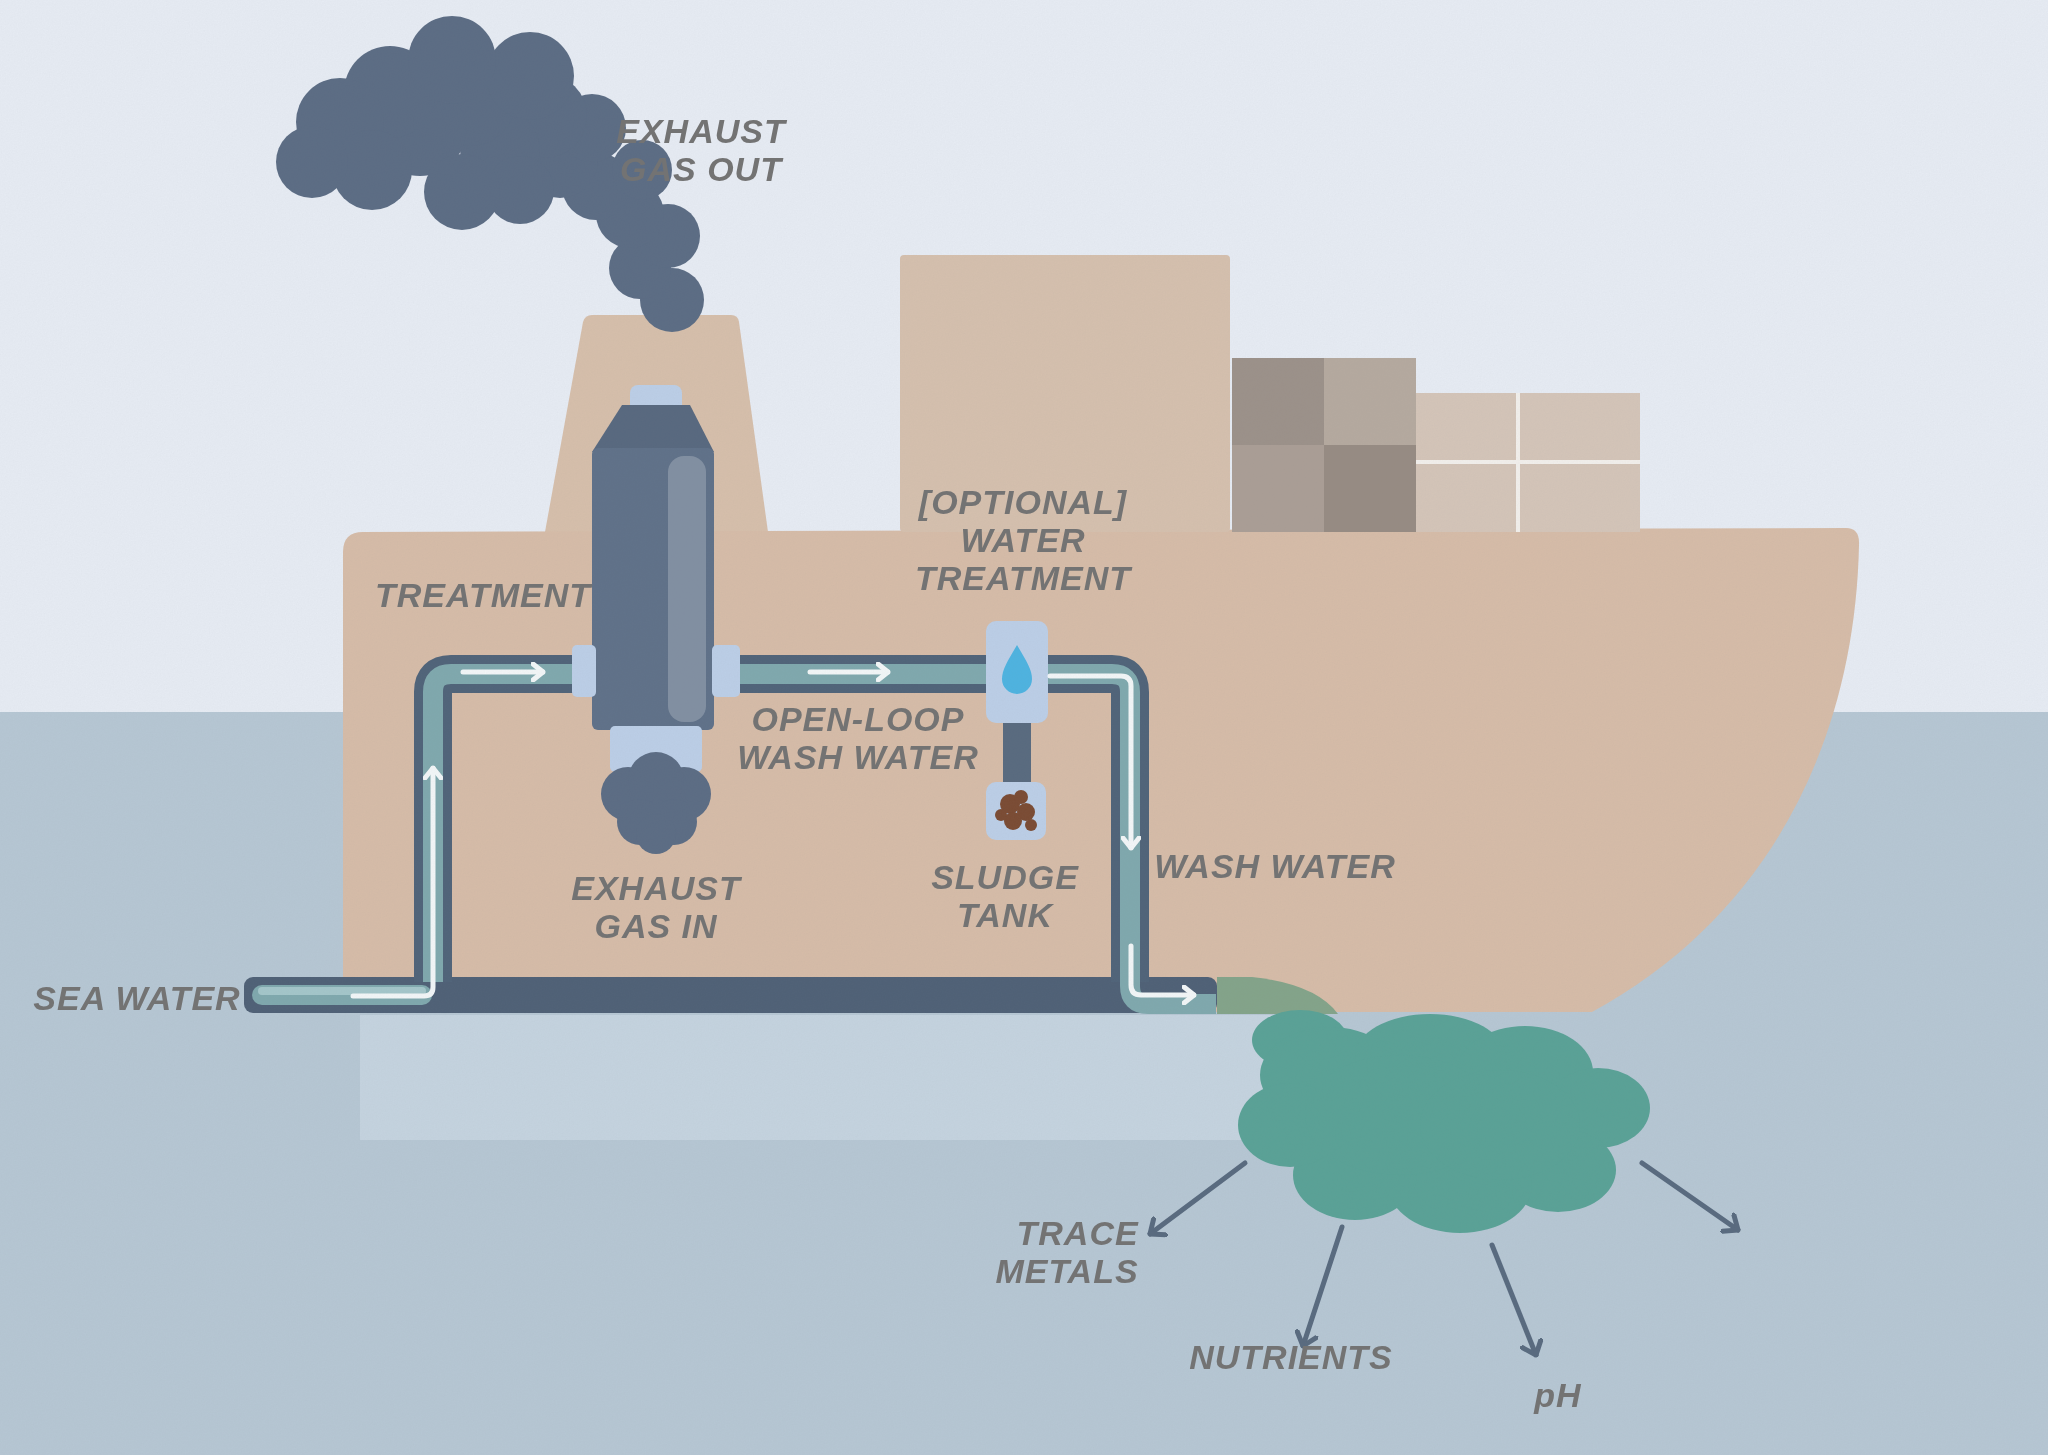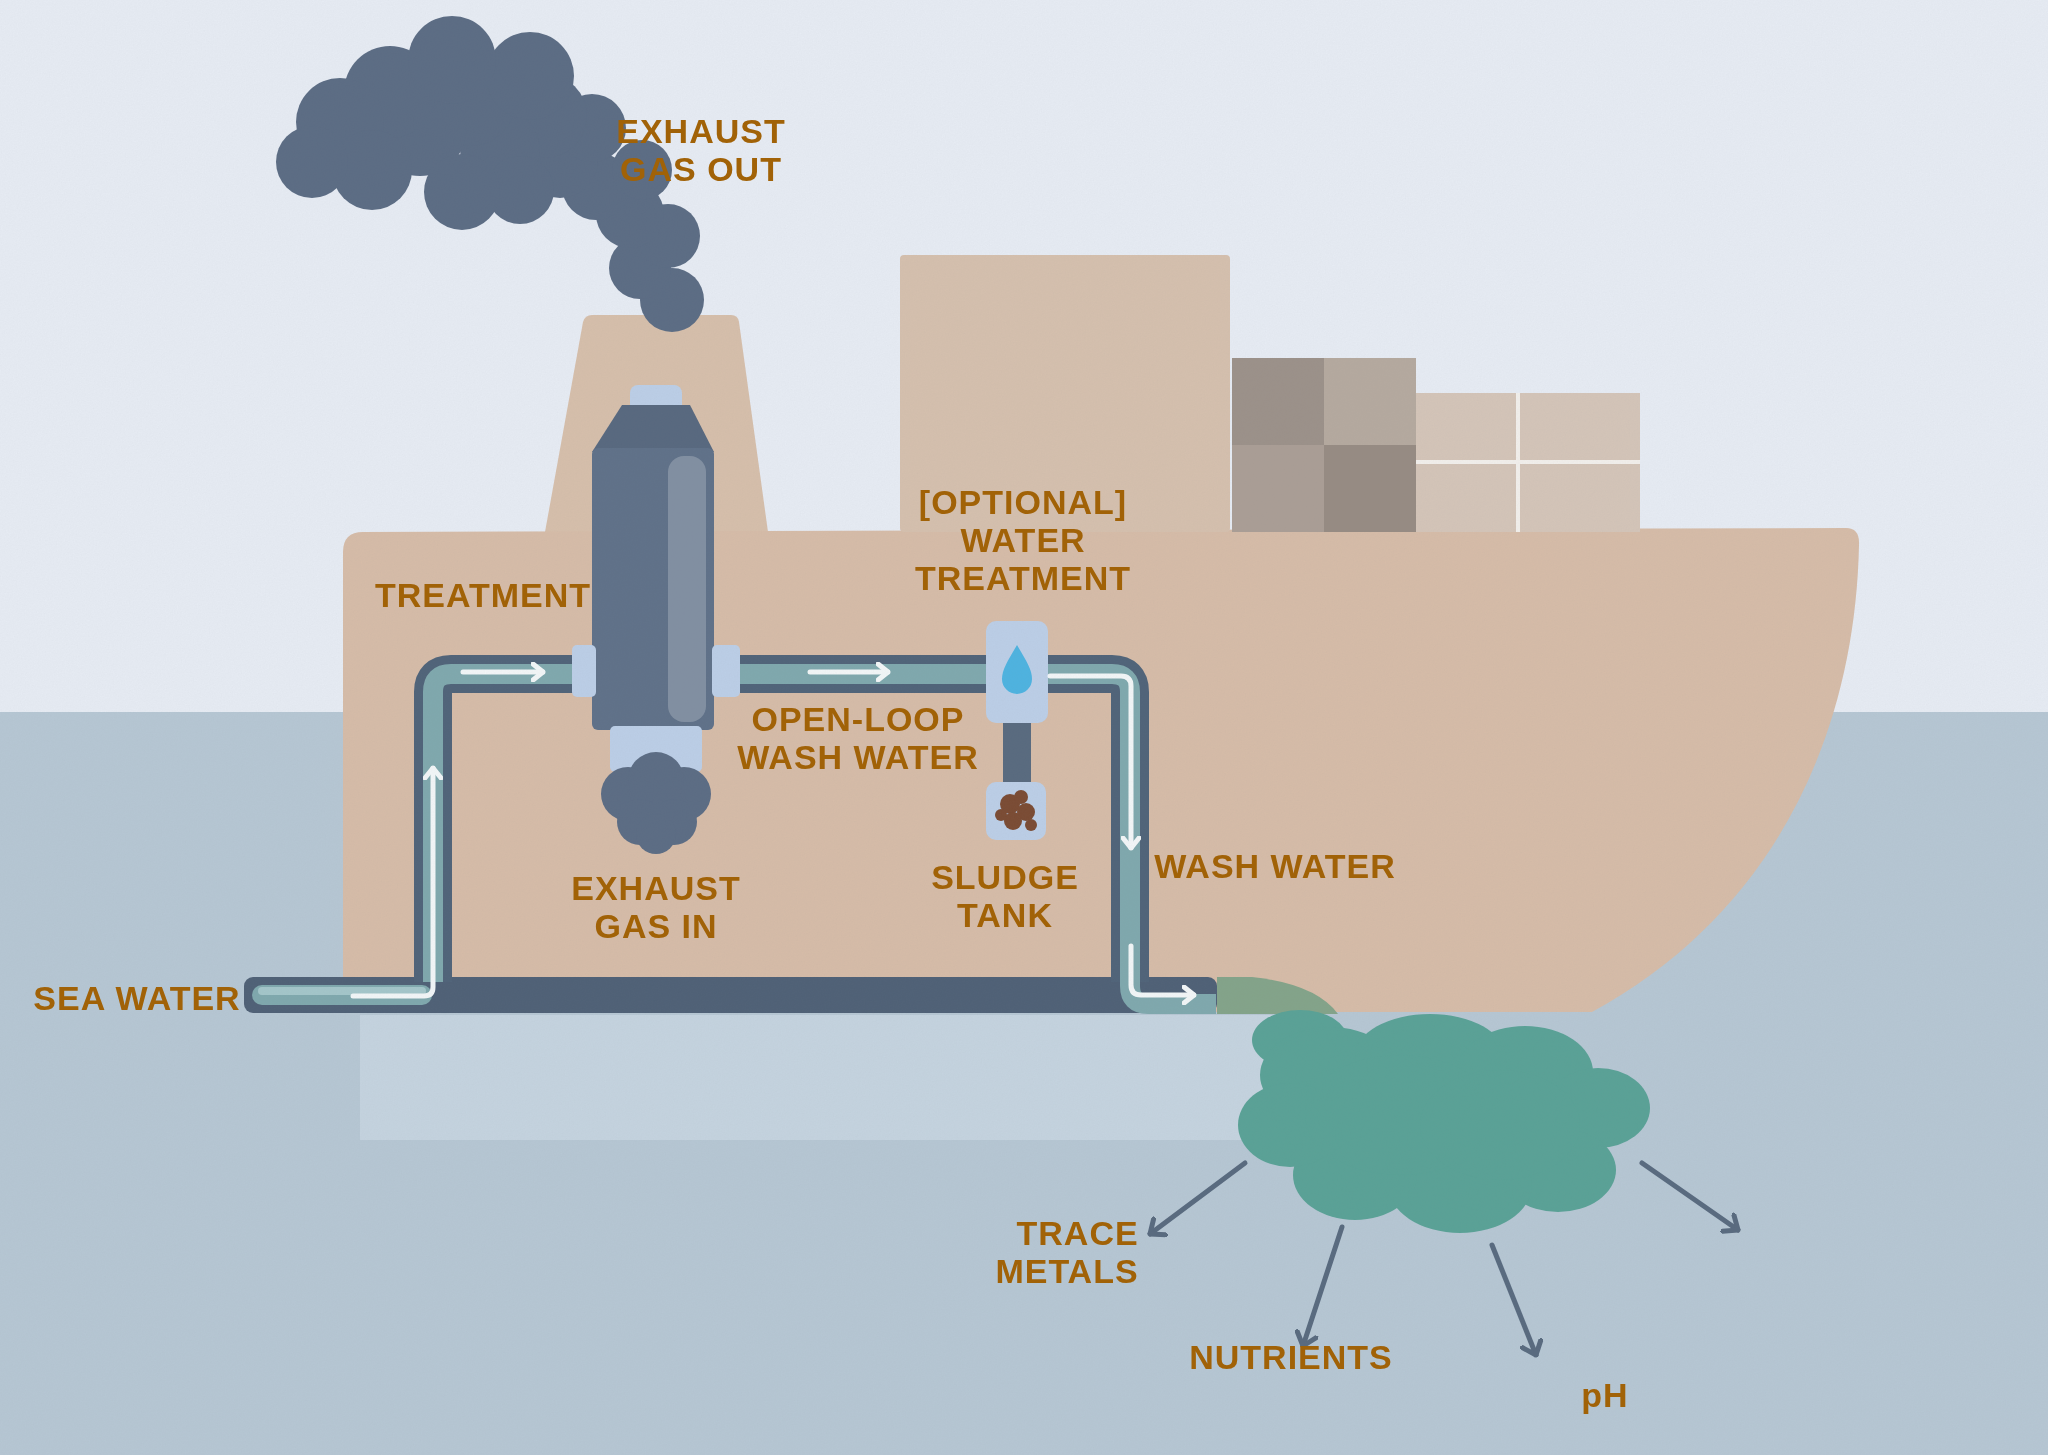--- a/index.html
+++ b/index.html
@@ -11,22 +11,23 @@
   }
   #scene{position:absolute;inset:0;}
   .lbl{
     position:absolute;
     transform:translateX(-50%);
     text-align:center;
     font-weight:700;
     font-size:34px;
     line-height:38px;
     letter-spacing:1px;
-    color:#a16207;
+    color:#737373;
     white-space:nowrap;
+    font-style:italic;
   }
   .lbl span{display:block;}
   .lbl.nocaps{text-transform:none;}
 </style>
 </head>
 <body>
 
 <div id="stage">
   <svg id="scene" viewBox="0 0 2048 1455">
     <defs>
@@ -198,16 +199,16 @@
   <div class="lbl" style="left:137px;top:979px;">
     <span>SEA WATER</span>
   </div>
   <div class="lbl" style="left:1067px;top:1214px;text-align:right;">
     <span>TRACE</span>
     <span>METALS</span>
   </div>
   <div class="lbl" style="left:1291px;top:1338px;">
     <span>NUTRIENTS</span>
   </div>
-  <div class="lbl nocaps" style="left:1558px;top:1376px;margin-left:47px;">
+  <div class="lbl nocaps" style="left:1558px;top:1376px;">
     <span>pH</span>
   </div>
 </div>
 
 </body></html>

